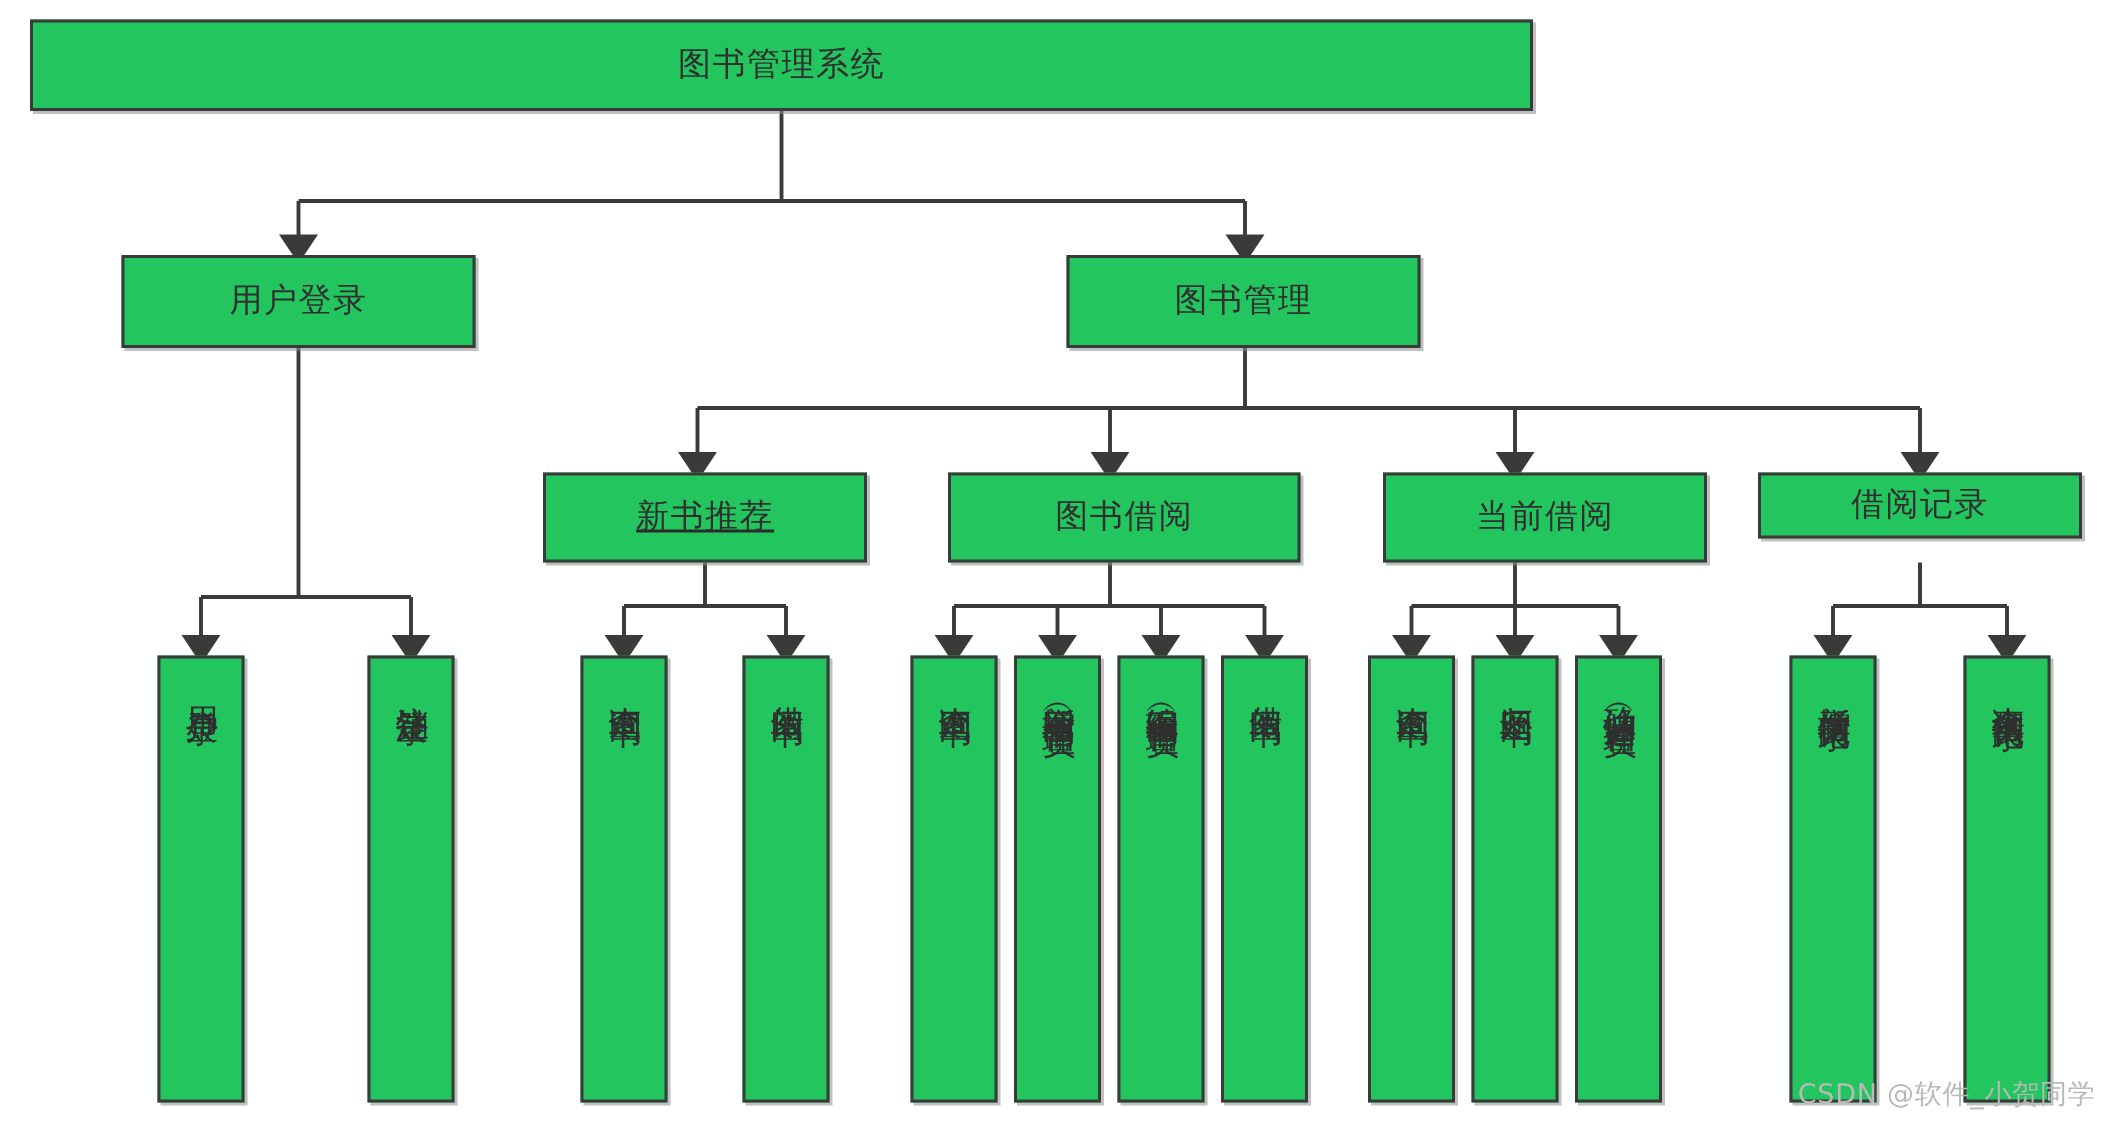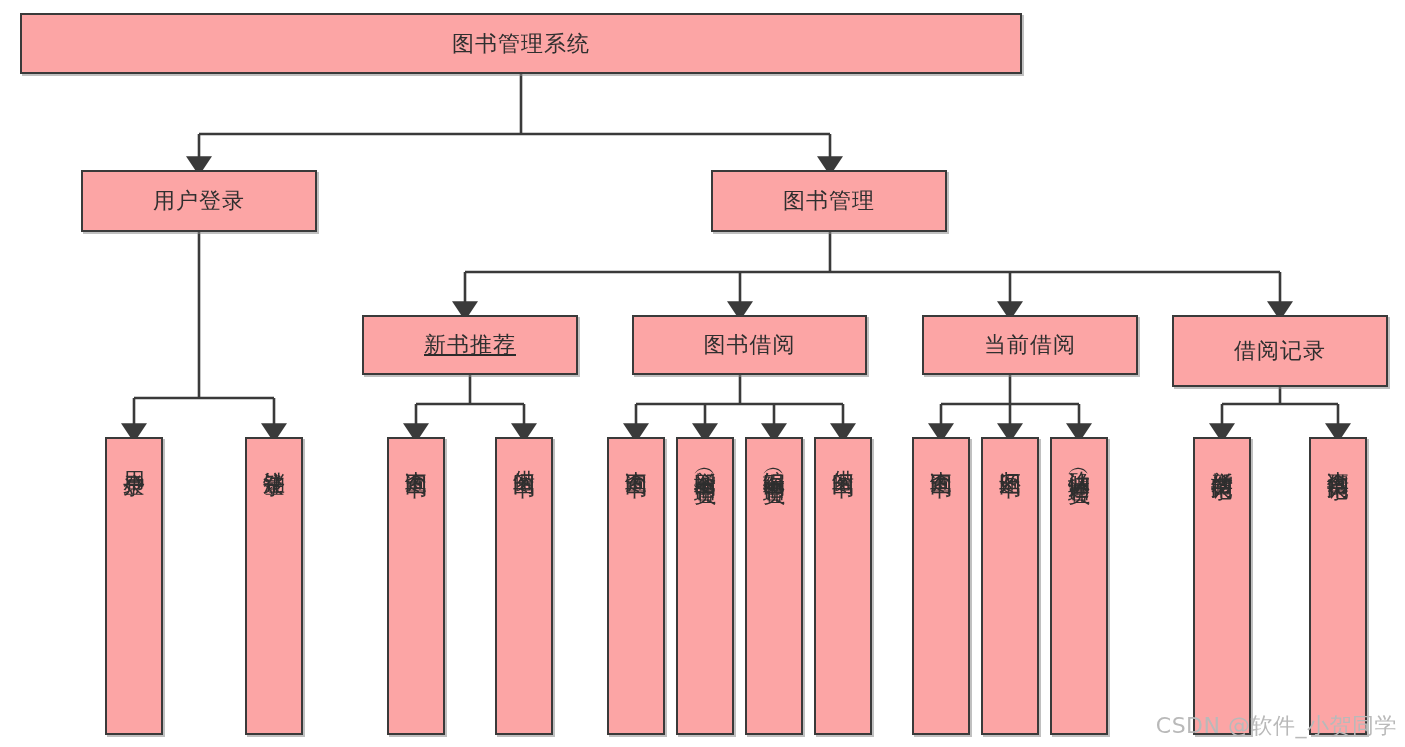--- a/index.html
+++ b/index.html
@@ -21,21 +21,21 @@
     position: absolute;
     left: 0;
     top: 0;
     width: 1405px;
     height: 747px;
     pointer-events: none;
   }
   .node {
     position: absolute;
     box-sizing: border-box;
-    background: #fca5a5;
+    background: #22c55e;
     border: 2px solid #3a3a3a;
     box-shadow: 2px 2px 0 0 rgba(140,140,140,0.55);
     display: flex;
     align-items: center;
     justify-content: center;
     color: #2b2b2b;
     z-index: 2;
   }
   .node .label {
     display: block;
@@ -58,21 +58,21 @@
     text-orientation: upright;
     font-size: 22px;
     line-height: 1.08;
     letter-spacing: 2px;
     white-space: nowrap;
   }
   #watermark {
     position: absolute;
     right: 8px;
     bottom: 6px;
-    font-size: 22px;
+    font-size: 18px;
     color: #b9b9b9;
     letter-spacing: 0.5px;
     z-index: 5;
     white-space: nowrap;
   }
 </style>
 </head>
 <body>
 
 <div id="canvas">
@@ -140,21 +140,21 @@
 
   <div class="node horizontal" style="left:362px; top:315px; width:216px; height:60px;text-decoration:underline;">
     <span class="label">新书推荐</span>
   </div>
   <div class="node horizontal" style="left:632px; top:315px; width:235px; height:60px;">
     <span class="label">图书借阅</span>
   </div>
   <div class="node horizontal" style="left:902px; top:315px; width:216px; height:60px;margin-left:20px;">
     <span class="label">当前借阅</span>
   </div>
-  <div class="node horizontal" style="left:1172px; top:315px; width:216px; height:72px;">
+  <div class="node horizontal" style="left:1172px; top:315px; width:216px; height:44px;">
     <span class="label">借阅记录</span>
   </div>
 
   <div class="node vertical" style="left:105px; top:437px; width:58px; height:298px;">
     <span class="label">用户登录</span>
   </div>
   <div class="node vertical" style="left:245px; top:437px; width:58px; height:298px;">
     <span class="label">注销登录</span>
   </div>
 

